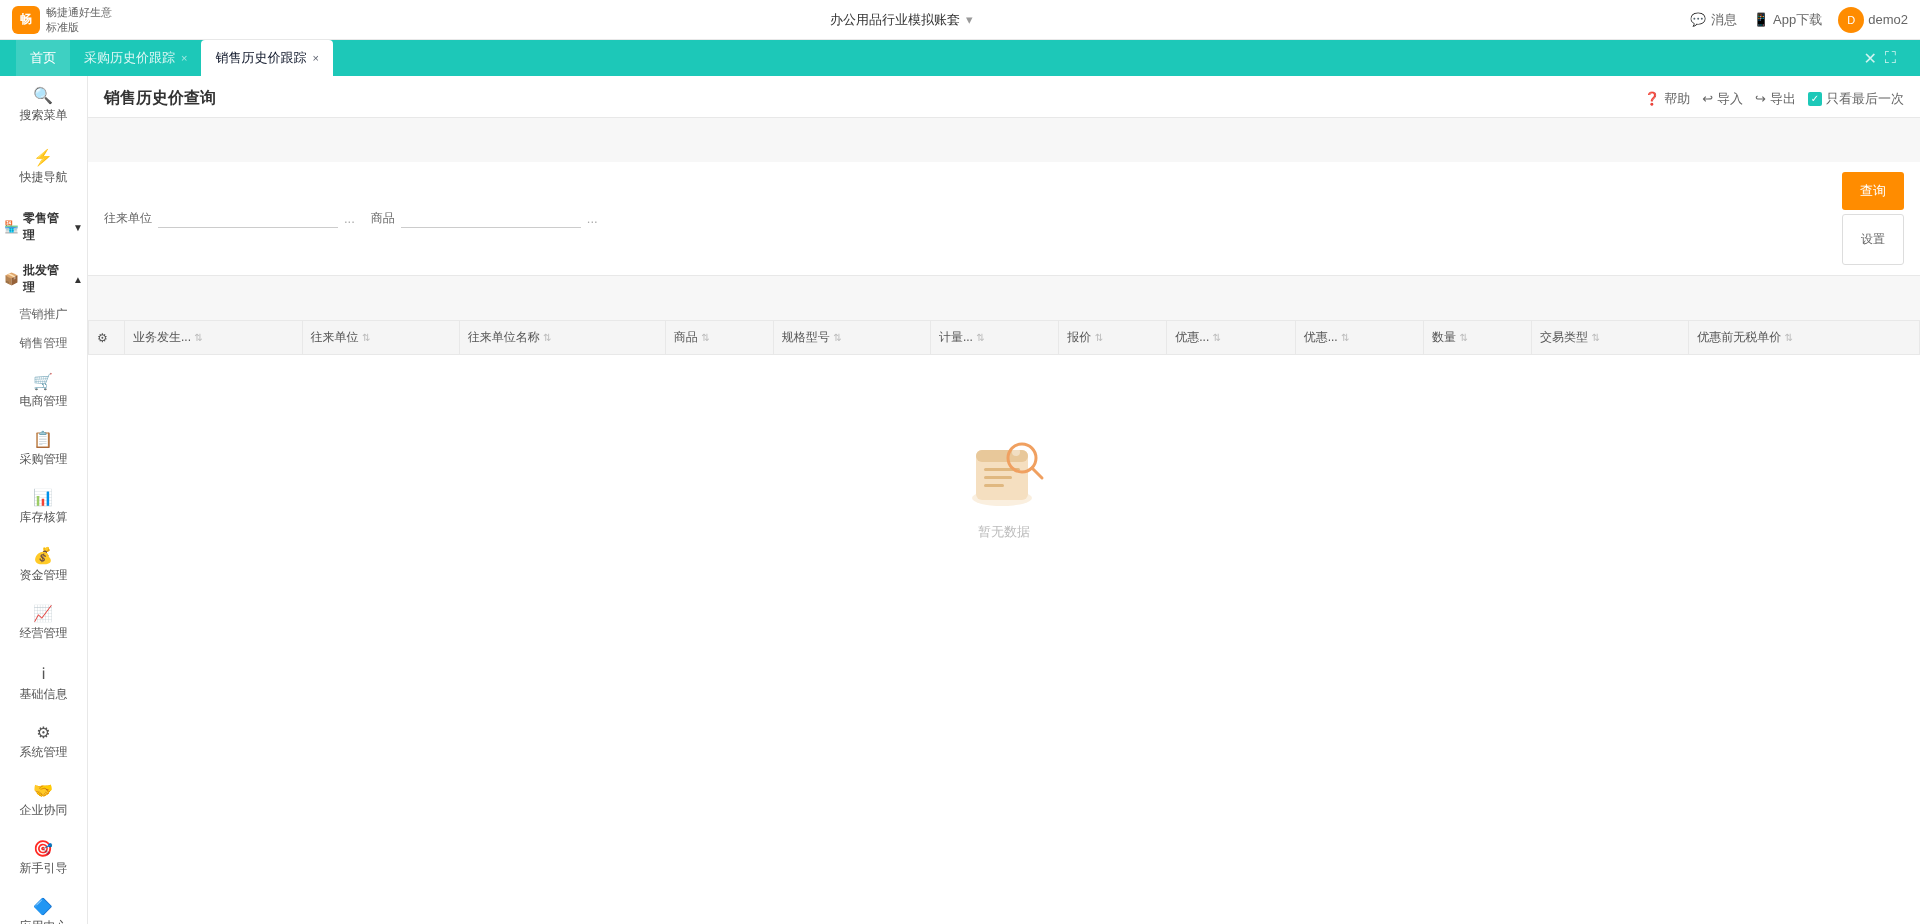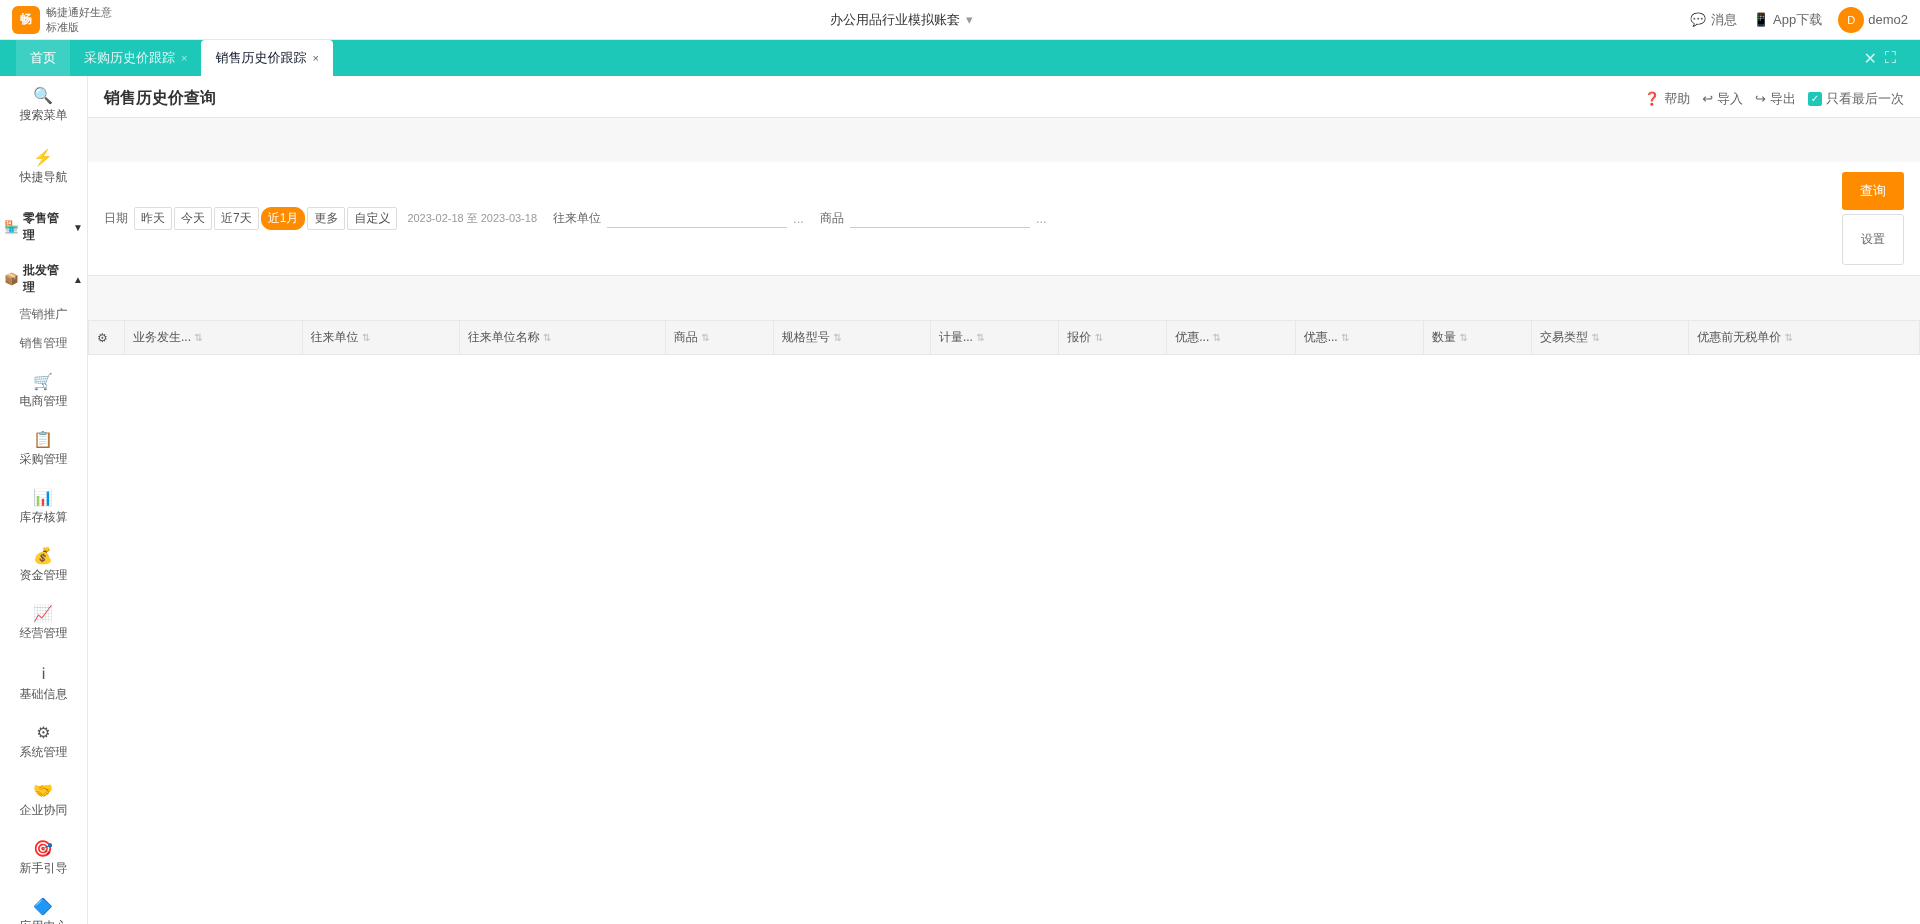--- a/index.html
+++ b/index.html
@@ -217,32 +217,20 @@
           <span>导出</span>
         </div>
         <div class="checkbox-label">
           <div class="checkbox-teal">✓</div>
           <span>只看最后一次</span>
         </div>
       </div>
     </div>
 
     <div class="filter-bar">
-      <div class="filter-group">
-        <span class="filter-label">日期</span>
-        <div class="date-btns">
-          <button class="date-btn">昨天</button>
-          <button class="date-btn">今天</button>
-          <button class="date-btn">近7天</button>
-          <button class="date-btn active">近1月</button>
-          <button class="date-btn">更多</button>
-          <button class="date-btn">自定义</button>
-        </div>
-        <span class="date-range">2023-02-18 至 2023-03-18</span>
-      </div>
       <div class="filter-group">
         <span class="filter-label">往来单位</span>
         <input class="filter-input" style="">
         <span class="filter-dots">...</span>
       </div>
       <div class="filter-group">
         <span class="filter-label">商品</span>
         <input class="filter-input" style="">
         <span class="filter-dots">...</span>
       </div>
@@ -268,16 +256,37 @@
             <th>优惠... <span class="sort-icon">⇅</span></th>
             <th>数量 <span class="sort-icon">⇅</span></th>
             <th>交易类型 <span class="sort-icon">⇅</span></th>
             <th>优惠前无税单价 <span class="sort-icon">⇅</span></th>
           </tr>
         </thead>
         <tbody id="table-body">
         </tbody>
       </table>
 
+      <div class="empty-state">
+        <div class="empty-img">
+
+          <svg width="100" height="90" viewBox="0 0 100 90">
+
+            <ellipse cx="48" cy="68" rx="30" ry="8" fill="#f5dfc0" opacity="0.5"></ellipse>
+            <rect x="22" y="20" width="52" height="50" rx="6" fill="#f5dfc0"></rect>
+            <rect x="22" y="20" width="52" height="12" rx="6" fill="#e8c89a"></rect>
+
+            <rect x="30" y="38" width="36" height="3" rx="1.5" fill="#e0b880"></rect>
+            <rect x="30" y="46" width="28" height="3" rx="1.5" fill="#e0b880"></rect>
+            <rect x="30" y="54" width="20" height="3" rx="1.5" fill="#e0b880"></rect>
+
+            <circle cx="68" cy="28" r="14" fill="none" stroke="#f0a060" stroke-width="3"></circle>
+            <line x1="78" y1="38" x2="88" y2="48" stroke="#f0a060" stroke-width="3" stroke-linecap="round"></line>
+
+            <circle cx="62" cy="22" r="4" fill="white" opacity="0.4"></circle>
+          </svg>
+        </div>
+        <span class="empty-text">暂无数据</span>
+      </div>
     </div>
 
   </div>
 </div>
 
 </body></html>

